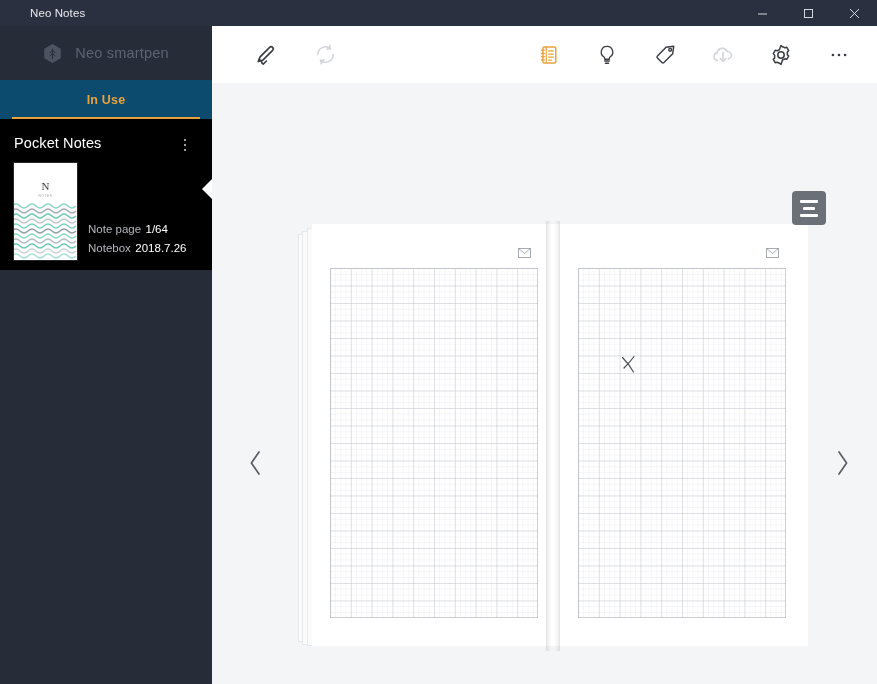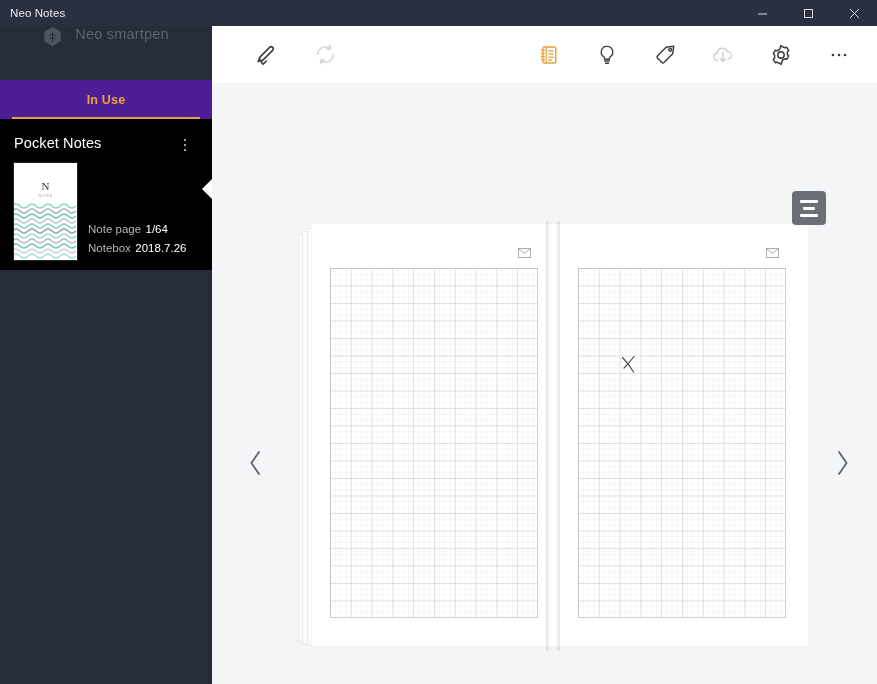--- a/index.html
+++ b/index.html
@@ -12,45 +12,45 @@
   #app { position: relative; width: 877px; height: 684px; }
 
   
   #titlebar {
     position: absolute; left: 0; top: 0; width: 877px; height: 26px;
     background: #2b3040;
     display: flex; align-items: center;
   }
   #titlebar-title {
     color: #e9eaee; font-size: 11.5px; padding-left: 10px;
-    letter-spacing: .1px; white-space: nowrap;
+    letter-spacing: .1px; white-space: nowrap; margin-left: 20px;
   }
   #winbtns { margin-left: auto; display: flex; height: 26px; }
   .winbtn {
     width: 46px; height: 26px; display: flex; align-items: center;
     justify-content: center; color: #d5d7de;
   }
   .winbtn svg { display: block; }
 
   
   #sidebar {
     position: absolute; left: 0; top: 26px; width: 212px; height: 658px;
     background: #262c38;
   }
   #brand {
-    height: 54px; display: flex; align-items: flex-start; justify-content: center;
+    height: 54px; display: flex; align-items: center; justify-content: center;
     gap: 13px;
   }
   #brand-mark { width: 19px; height: 21px; opacity: .55; }
   #brand-text {
     color: #5c6373; font-size: 14.5px; letter-spacing: .2px;
   }
 
   #tabs {
-    height: 39px; display: flex; background: #4c1d95;
+    height: 39px; display: flex; background: #0c4a6e;
     position: relative;
   }
   .tab {
     flex: 1; display: flex; align-items: center; justify-content: center;
     font-size: 12.5px; font-weight: bold; letter-spacing: .2px;
     color: #9aa1b0; position: relative;
   }
   .tab.active { color: #e8a33d; }
   .tab.active::after {
     content: ""; position: absolute; left: 12px; right: 12px; bottom: 0;

